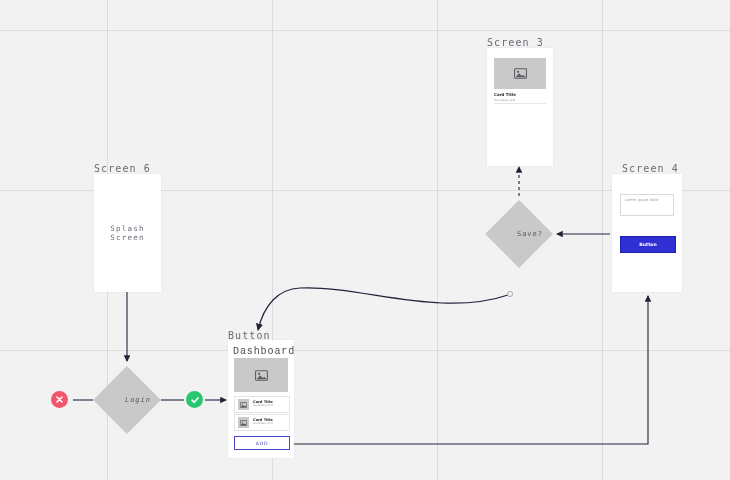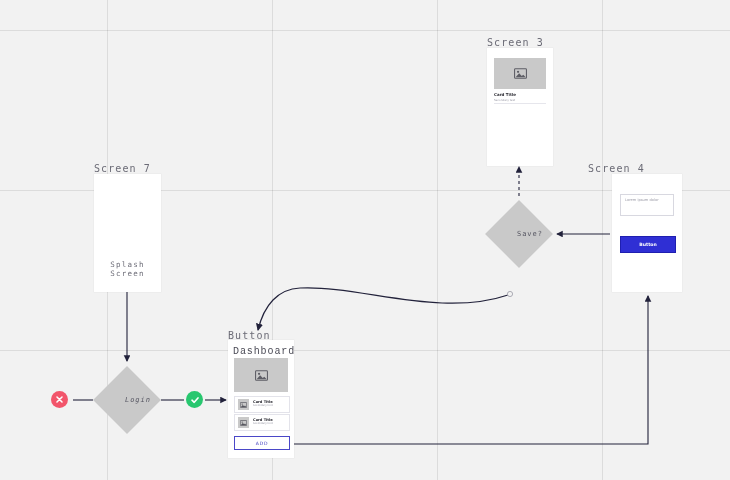--- a/index.html
+++ b/index.html
@@ -31,21 +31,20 @@
 
   .screen{
     position:absolute;background:#ffffff;
     box-shadow:0 0 0 0.5px rgba(0,0,0,0.04);
   }
 
   .splash-text{
     position:absolute;left:0;right:0;top:50%;transform:translateY(-50%);
     text-align:center;font-size:7.5px;letter-spacing:1.2px;color:#6b6b76;
     font-family:"DejaVu Sans Mono", monospace;
-    margin-top:36px;
   }
 
   .diamond{
     position:absolute;background:#c9c9c9;
     transform:rotate(45deg);
   }
   .diamond-label{
     position:absolute;font-size:7px;letter-spacing:1px;color:#555561;
     font-family:"DejaVu Sans Mono", monospace;text-align:right;white-space:nowrap;
   }
@@ -134,21 +133,21 @@
     <path d="M508,295 C440,318 360,285 300,288 C278,289 264,305 258,330" stroke="#22223b" stroke-width="1.2" fill="none" marker-end="url(#arr)"></path>
     <circle cx="510" cy="294" r="2.6" fill="#f2f2f2" stroke="#9a9aa6" stroke-width="0.8"></circle>
 
     <path d="M519,196 L519,167" stroke="#22223b" stroke-width="1.1" fill="none" stroke-dasharray="3,3" marker-end="url(#arr)"></path>
 
     <path d="M610,234 L557,234" stroke="#22223b" stroke-width="1.1" fill="none" marker-end="url(#arr)"></path>
 
     <path d="M292,444 L648,444 L648,296" stroke="#22223b" stroke-width="1.1" fill="none" marker-end="url(#arr)"></path>
   </svg>
 
-  <div class="label" style="left:94px;top:163px;">Screen 7</div>
+  <div class="label" style="left:94px;top:163px;">Screen 6</div>
   <div class="screen" style="left:94px;top:174px;width:67px;height:118px;">
     <div class="splash-text">Splash Screen</div>
   </div>
 
   <div class="diamond" style="left:103px;top:376px;width:48px;height:48px;"></div>
   <div class="diamond-label" style="left:103px;top:396px;width:48px;font-style:italic;">Login</div>
 
   <div class="badge" style="left:51px;top:391px;background:#f2556b;">
     <svg width="9" height="9" viewBox="0 0 10 10">
       <path d="M2.2,2.2 L7.8,7.8 M7.8,2.2 L2.2,7.8" stroke="#fff" stroke-width="1.7" stroke-linecap="round"></path>
@@ -216,19 +215,19 @@
     <div class="card3text" style="left:7px;top:44px;">
       <div class="c3title">Card Title</div>
       <div class="c3sub">Secondary text</div>
     </div>
     <div class="c3rule" style="left:7px;top:55px;width:52px;"></div>
   </div>
 
   <div class="diamond" style="left:495px;top:210px;width:48px;height:48px;"></div>
   <div class="diamond-label" style="left:495px;top:230px;width:48px;">Save?</div>
 
-  <div class="label" style="left:588px;top:163px;">Screen 4</div>
+  <div class="label" style="left:622px;top:163px;">Screen 4</div>
   <div class="screen" style="left:612px;top:174px;width:70px;height:118px;">
     <div class="inputbox" style="left:8px;top:20px;width:54px;height:22px;">Lorem ipsum dolor</div>
     <div class="primarybtn" style="left:8px;top:62px;width:54px;height:15px;">Button</div>
   </div>
 
 </div>
 
 </body></html>

